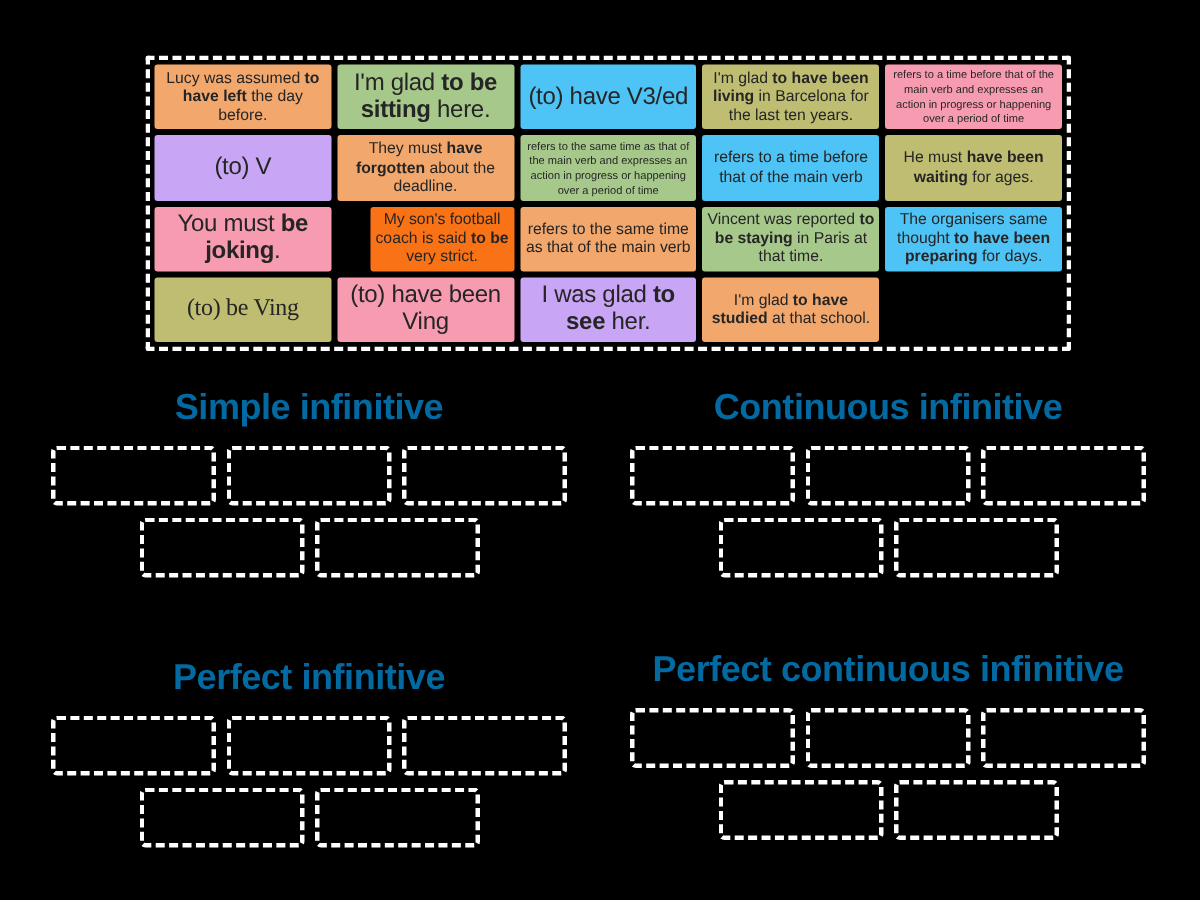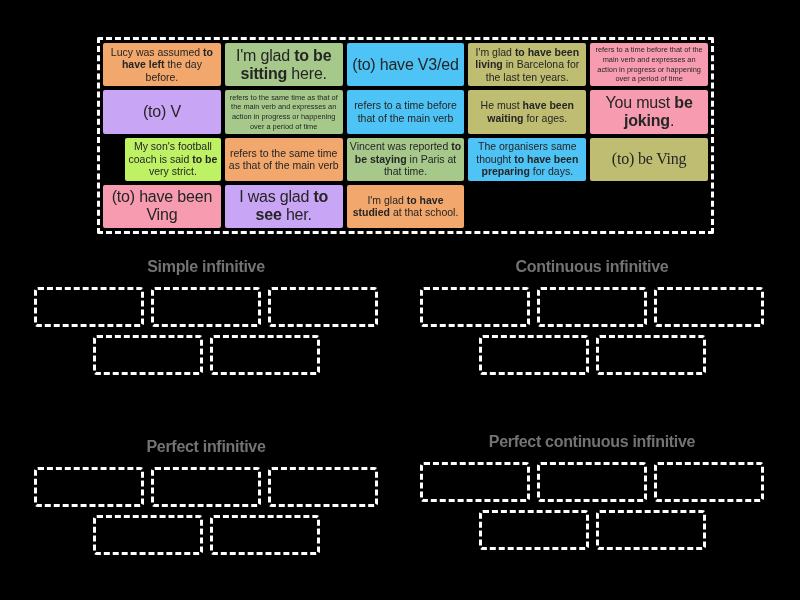--- a/index.html
+++ b/index.html
@@ -40,22 +40,22 @@
     cursor: grab;
   }
   .card b { font-weight: 700; }
   .card.lg { font-size: 16px; line-height: 1.12; letter-spacing: -0.2px; }
   .card.md { font-size: 10.5px; line-height: 1.2; }
   .card.sm { font-size: 7.4px; line-height: 1.3; }
   
   .group { position: absolute; }
   .group-title {
     margin: 0 0 11px 0;
-    color: #737373;
-    font-size: 16px;
+    color: #0369a1;
+    font-size: 24px;
     font-weight: 700;
     text-align: center;
     white-space: nowrap;
     letter-spacing: -0.3px;
   }
   .slot-row {
     display: flex;
     justify-content: center;
     gap: 7px;
     margin-top: 8px;
@@ -90,33 +90,36 @@
       </div>
       <div class="card md" style="background: rgb(191, 189, 114); color: rgb(37, 37, 37);">
         <span><span>I'm glad </span><b>to have been living</b><span> in Barcelona for the last ten years.</span></span>
       </div>
       <div class="card sm" style="background: rgb(247, 156, 176); color: rgb(37, 37, 37);">
         <span><span>refers to a time before that of the main verb and expresses an action in progress or happening over a period of time</span></span>
       </div>
       <div class="card lg" style="background: rgb(201, 165, 245); color: rgb(37, 37, 37);">
         <span><span>(to) V</span></span>
       </div>
+      <div class="card md" style="background: rgb(242, 167, 108); color: rgb(37, 37, 37);">
+        <span><span>They must </span><b>have forgotten</b><span> about the deadline.</span></span>
+      </div>
       <div class="card sm" style="background: rgb(166, 201, 139); color: rgb(37, 37, 37);">
         <span><span>refers to the same time as that of the main verb and expresses an action in progress or happening over a period of time</span></span>
       </div>
       <div class="card md" style="background: rgb(78, 195, 245); color: rgb(37, 37, 37);">
         <span><span>refers to a time before that of the main verb</span></span>
       </div>
       <div class="card md" style="background: rgb(191, 189, 114); color: rgb(37, 37, 37);">
         <span><span>He must </span><b>have been waiting</b><span> for ages.</span></span>
       </div>
       <div class="card lg" style="background: rgb(247, 156, 176); color: rgb(37, 37, 37);">
         <span><span>You must </span><b>be joking</b><span>.</span></span>
       </div>
-      <div class="card md" style="background: #bef264; color: rgb(37, 37, 37); margin-left: 22px;">
+      <div class="card md" style="background: #f97316; color: rgb(37, 37, 37); margin-left: 22px;">
         <span><span>My son's football coach is said </span><b>to be</b><span> very strict.</span></span>
       </div>
       <div class="card md" style="background: rgb(242, 167, 108); color: rgb(37, 37, 37);">
         <span><span>refers to the same time as that of the main verb</span></span>
       </div>
       <div class="card md" style="background: rgb(166, 201, 139); color: rgb(37, 37, 37);">
         <span><span>Vincent was reported </span><b>to be staying</b><span> in Paris at that time.</span></span>
       </div>
       <div class="card md" style="background: rgb(78, 195, 245); color: rgb(37, 37, 37);">
         <span><span>The organisers same thought </span><b>to have been preparing</b><span> for days.</span></span>

